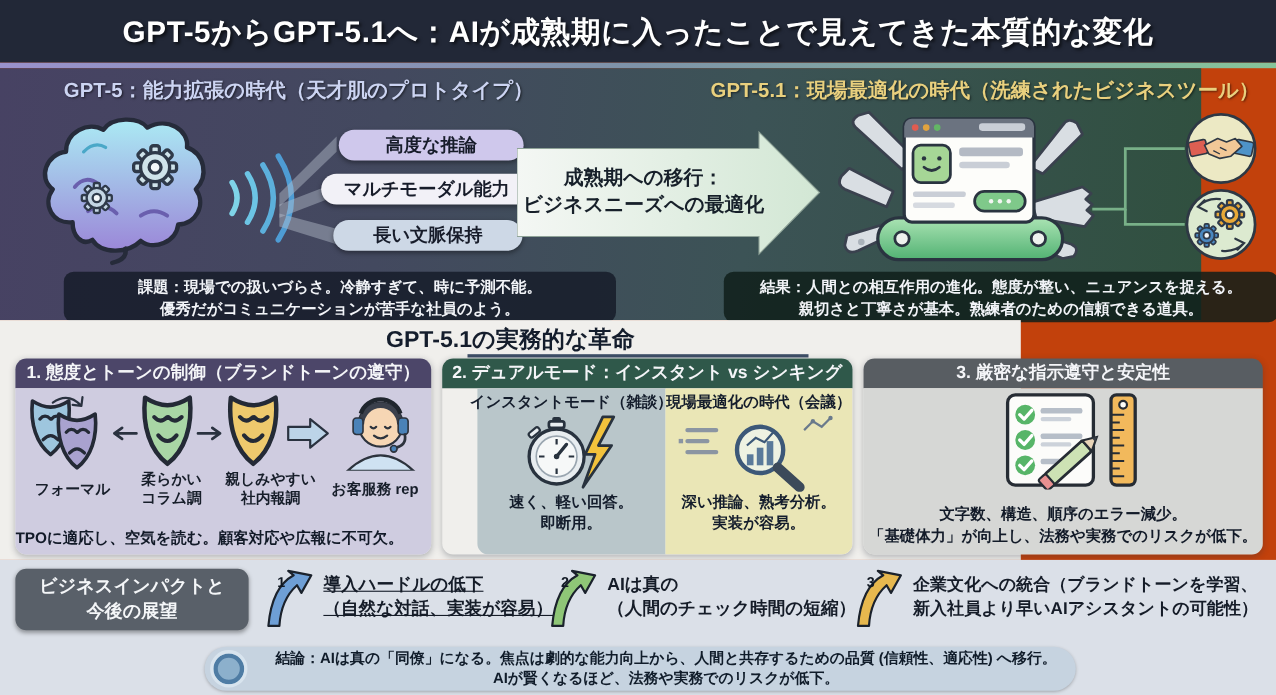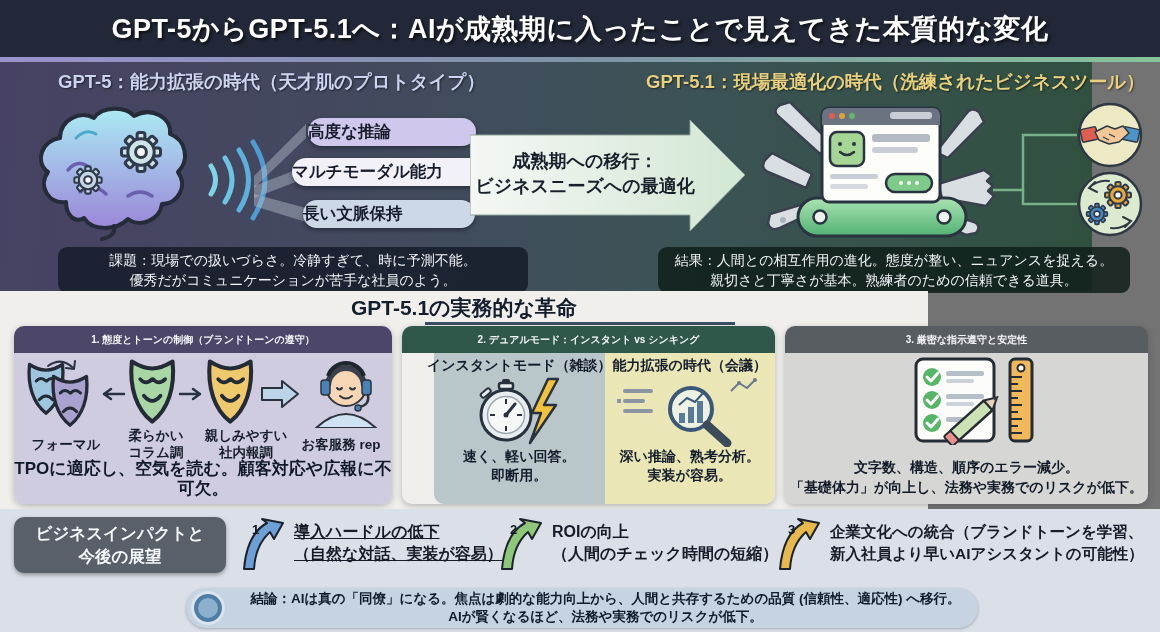--- a/index.html
+++ b/index.html
@@ -1,68 +1,68 @@
 <!DOCTYPE html>
 <html><head>
 <meta charset="utf-8">
 <style>
   html,body{margin:0;padding:0;background:#e8eaec;}
   .stage{position:relative;width:1160px;height:632px;overflow:hidden;
-         font-family:"Liberation Sans","DejaVu Sans",sans-serif;background:#737373;}
+         font-family:"Liberation Sans","DejaVu Sans",sans-serif;background:#c2410c;}
   
   .titlebar{position:absolute;left:0;top:0;width:1160px;height:57px;background:#222837;
             display:flex;align-items:center;justify-content:center;}
   .titlebar .t{font-size:27px;font-weight:bold;color:#ffffff;letter-spacing:.5px;
                text-shadow:2px 2px 3px rgba(0,0,0,.65);}
   .grad-strip{position:absolute;left:0;top:57px;width:1160px;height:5px;
               background:linear-gradient(90deg,#9a92cc,#7e93a8,#86c49a);}
   
   .hero{position:absolute;left:0;top:62px;width:1092px;height:229px;
         background:linear-gradient(95deg,#474263 0%,#43495f 32%,#3c5356 62%,#30503f 100%);}
   .hero-heading{position:absolute;top:7px;font-size:18.5px;font-weight:bold;
                 text-shadow:1px 1px 2px rgba(0,0,0,.55);white-space:nowrap;}
   .hh-left{left:58px;color:#ccd4f2;}
   .hh-right{left:646px;color:#e9d07e;}
   .pill{position:absolute;height:28px;border-radius:16px;display:flex;align-items:center;
-        justify-content:flex-start;font-weight:bold;font-size:16.5px;color:#171c2a;
+        justify-content:center;font-weight:bold;font-size:16.5px;color:#171c2a;
         box-shadow:0 2px 5px rgba(0,0,0,.4);}
   .pill1{left:308px;top:56px;width:168px;background:#cfc8ec;}
   .pill2{left:292px;top:96px;width:192px;background:#f2f1f7;}
   .pill3{left:303px;top:138px;width:172px;background:#cdd8e6;}
   .arrow-svg{position:absolute;left:470px;top:50px;}
   .arrow-text{position:absolute;left:468px;top:87px;width:234px;text-align:center;
               font-size:18px;font-weight:bold;color:#17202a;line-height:25px;}
-  .note{position:absolute;top:185px;border-radius:9px;color:#f2f4f8;font-weight:normal;
-        font-size:14px;text-align:center;line-height:20px;padding:3px 4px;}
+  .note{position:absolute;top:185px;border-radius:9px;color:#f2f4f8;font-weight:bold;
+        font-size:14px;text-align:center;line-height:20px;padding:3px 20px;}
   .note-left{left:58px;width:462px;background:rgba(22,27,40,.84);}
   .note-right{left:658px;width:464px;background:rgba(15,31,26,.85);}
   .deco{position:absolute;}
   
   .mid{position:absolute;left:0;top:291px;width:928px;height:218px;background:#f0efec;}
   .mid-heading{position:absolute;top:3px;width:100%;text-align:center;font-size:21px;
                font-weight:bold;color:#141d2c;}
   .mid-underline{position:absolute;top:31px;left:425px;width:310px;height:3px;background:#3e4e66;}
   .card{position:absolute;top:35px;border-radius:10px;box-shadow:0 2px 6px rgba(40,45,60,.3);}
   .card-header{height:27px;border-radius:10px 10px 0 0;display:flex;align-items:center;
-               justify-content:center;color:#f4f5f8;font-weight:bold;font-size:10px;white-space:nowrap;}
+               justify-content:center;color:#f4f5f8;font-weight:bold;font-size:16px;white-space:nowrap;}
   .card-body{position:relative;height:151px;border-radius:0 0 10px 10px;overflow:hidden;}
   .card1{left:14px;width:378px;}
   .card1 .card-header{background:#4c4669;}
   .card1 .card-body{background:#cfcce0;}
   .card2{left:402px;width:373px;}
   .card2 .card-header{background:#2f584a;}
   .card2 .card-body{display:flex;padding-left:32px;}
   .card3{left:785px;width:363px;}
   .card3 .card-header{background:#585d62;}
   .card3 .card-body{background:#d6d7d5;text-align:center;}
   .labels-row{position:absolute;top:74px;left:4px;width:370px;display:flex;align-items:center;}
   .mask-label{font-size:13.5px;font-weight:bold;color:#171e2a;text-align:center;line-height:17px;}
   .ml1{width:96px;}.ml2{width:84px;}.ml3{width:96px;}.ml4{width:94px;}
-  .card-caption{position:absolute;bottom:5px;left:0;width:100%;text-align:center;
-                font-weight:bold;font-size:17px;color:#121a28;line-height:20px;}
+  .card-caption{position:absolute;bottom:5px;left:0;width:100%;text-align:left;
+                font-weight:bold;font-size:14px;color:#121a28;line-height:20px;}
   .mode{width:50%;display:flex;flex-direction:column;align-items:center;padding-top:4px;box-sizing:border-box;}
   .mode-instant{background:#b9c6ca;border-radius:0 0 0 10px;}
   .mode-thinking{background:#eae6b6;border-radius:0 0 10px 0;}
   .mode-title{font-size:14px;font-weight:bold;color:#141d2c;white-space:nowrap;}
   .mode-caption{font-size:14px;font-weight:bold;color:#141d2c;line-height:19px;text-align:center;}
   .c3caption{position:absolute;bottom:7px;width:100%;font-weight:bold;
              font-size:14px;color:#121a28;line-height:20px;}
   
   .bottom{position:absolute;left:0;top:509px;width:1160px;height:123px;background:#dbe0e8;}
   .impact-label{position:absolute;left:14px;top:8px;width:212px;height:56px;background:#596069;
@@ -300,21 +300,21 @@
             <path d="M62 40 L71 29" stroke="#28323e" stroke-width="3" stroke-linecap="round"></path>
             <circle cx="62" cy="40" r="2.5" fill="#28323e"></circle>
             <polygon points="104,4 88,38 97,38 86,68 112,30 100,30 114,4" fill="#f2c23c" stroke="#28323e" stroke-width="2.5" stroke-linejoin="round"></polygon>
           </svg>
           <div class="mode-caption">
             <div>速く、軽い回答。</div>
             <div>即断用。</div>
           </div>
         </div>
         <div class="mode mode-thinking">
-          <div class="mode-title">能力拡張の時代（会議）</div>
+          <div class="mode-title">現場最適化の時代（会議）</div>
           <svg width="150" height="72" viewBox="0 0 150 72">
             <rect x="8" y="14" width="30" height="4" rx="2" fill="#8b95a2"></rect>
             <rect x="8" y="24" width="22" height="4" rx="2" fill="#8b95a2"></rect>
             <rect x="8" y="34" width="30" height="4" rx="2" fill="#8b95a2"></rect>
             <rect x="2" y="24" width="4" height="4" fill="#8b95a2"></rect>
             <polyline points="116,16 124,8 132,13 140,5" stroke="#6a7a8c" stroke-width="2" fill="none"></polyline>
             <circle cx="124" cy="8" r="2" fill="#6a7a8c"></circle>
               <circle cx="140" cy="5" r="2" fill="#6a7a8c"></circle>
             <circle cx="76" cy="34" r="21" fill="#eef2e2" stroke="#3c5878" stroke-width="4"></circle>
             <rect x="64" y="38" width="6" height="10" fill="#5a7a9a"></rect>
@@ -382,21 +382,21 @@
     <div class="impact-text it1">
       <div>導入ハードルの低下</div>
       <div>（自然な対話、実装が容易）</div>
     </div>
 
     <svg class="impact-arrow ia2" width="46" height="54" viewBox="0 0 46 54">
       <use href="#swooshArrow" stroke="#1b222c" stroke-width="2" stroke-linejoin="round" fill="#8fc677"></use>
       <text x="12" y="17" font-size="13" font-weight="bold" fill="#101823">2</text>
     </svg>
     <div class="impact-text it2">
-      <div>ROIの向上</div>
+      <div>AIは真の</div>
       <div>（人間のチェック時間の短縮）</div>
     </div>
 
     <svg class="impact-arrow ia3" width="46" height="54" viewBox="0 0 46 54">
       <use href="#swooshArrow" stroke="#1b222c" stroke-width="2" stroke-linejoin="round" fill="#e7b84e"></use>
       <text x="12" y="17" font-size="13" font-weight="bold" fill="#101823">3</text>
     </svg>
     <div class="impact-text it3">
       <div>企業文化への統合（ブランドトーンを学習、</div>
       <div>新入社員より早いAIアシスタントの可能性）</div>

